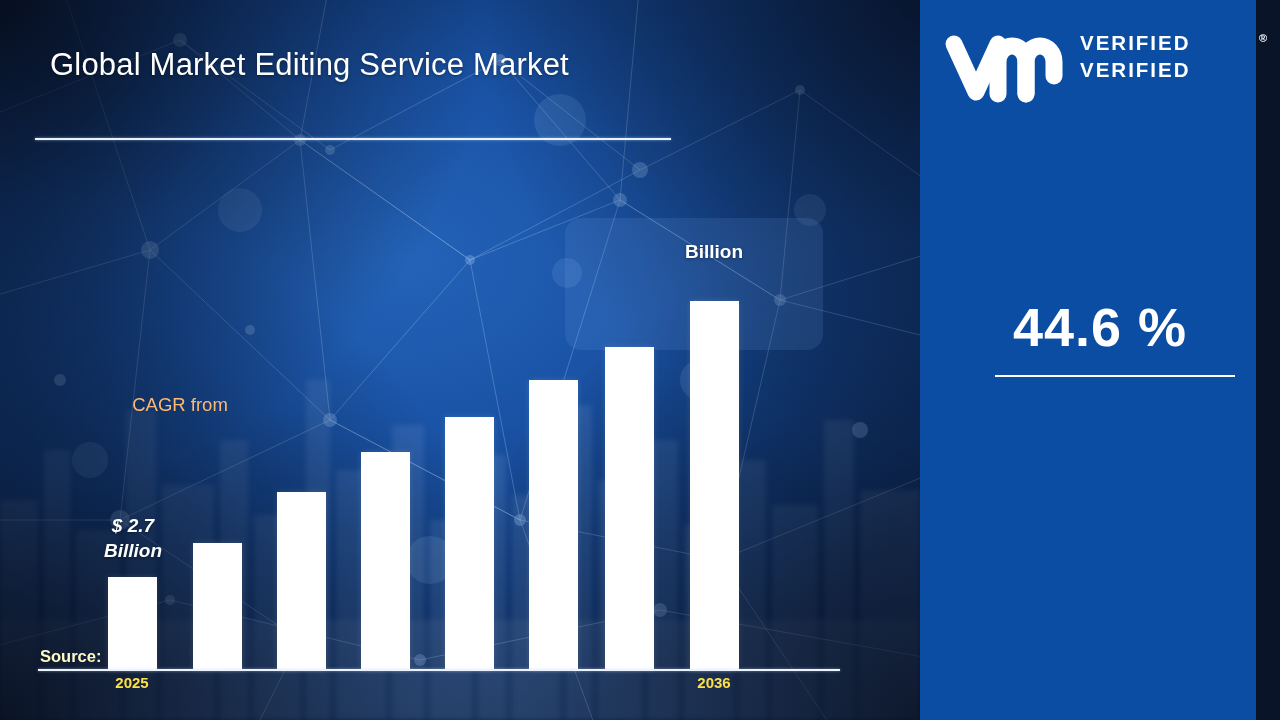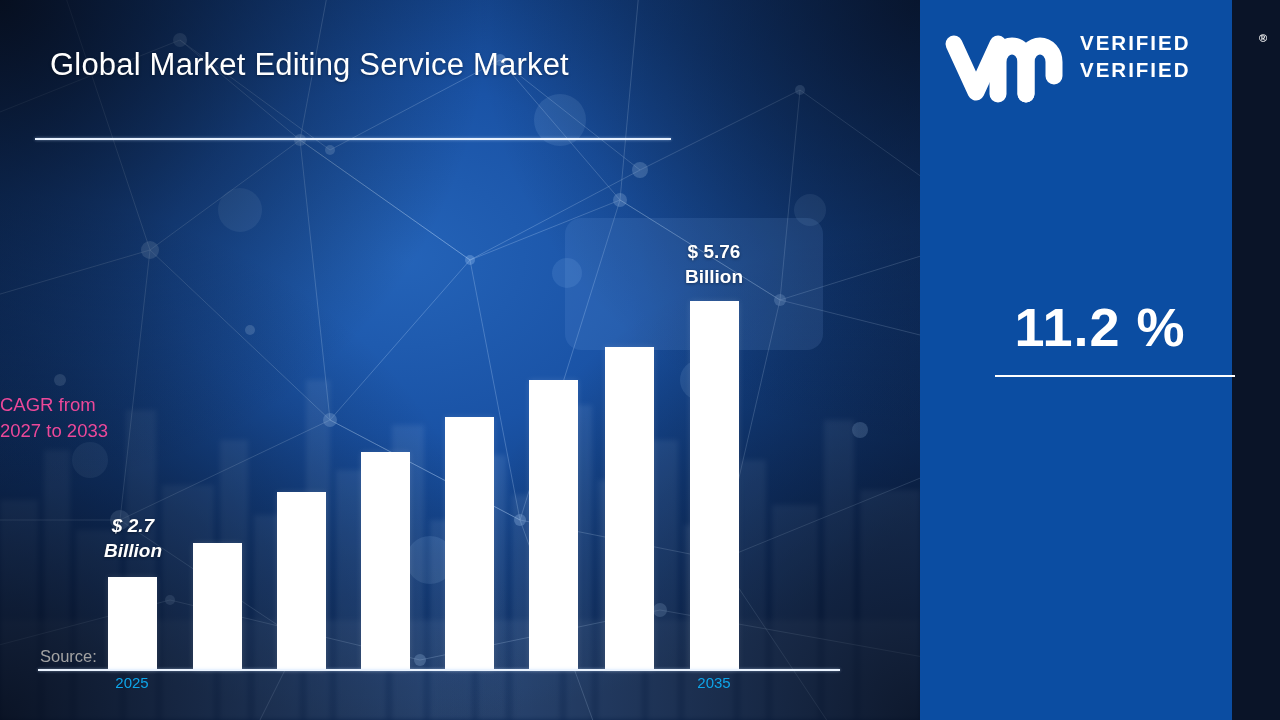--- a/index.html
+++ b/index.html
@@ -107,23 +107,23 @@
   #axis-line {
     position: absolute;
     left: 38px; top: 669px;
     width: 802px; height: 2px;
     background: #eaf3ff;
     box-shadow: 0 0 3px rgba(200,225,255,0.55);
   }
   .x-tick-label {
     position: absolute;
     top: 674px;
-    color: #0ea5e9;
+    color: #fde047;
     font-size: 15px;
-    font-weight: 400;
+    font-weight: 700;
     text-align: center;
     width: 90px;
   }
   .value-label {
     position: absolute;
     color: #ffffff;
     font-size: 19px;
     font-weight: 700;
     line-height: 1.32;
     text-align: center;
@@ -136,20 +136,21 @@
     position: absolute;
     left: 908px; top: 0;
     width: 12px; height: 720px;
     background: linear-gradient(90deg, #0a1a36 0%, #071customized 0%, #06102a 50%, #0a2250 100%);
   }
   #right-panel {
     position: absolute;
     left: 920px; top: 0;
     width: 312px; height: 720px;
     background: #0b4da2;
+    padding-left: 24px;
   }
 
   
   #logo-row {
     position: absolute;
     left: 22px; top: 26px;
     width: 320px; height: 86px;
   }
   #logo-mark {
     position: absolute;
@@ -188,34 +189,35 @@
   #cagr-rule {
     position: absolute;
     left: 995px; top: 375px;
     width: 240px; height: 2px;
     background: #ffffff;
   }
   #cagr-caption {
     position: absolute;
     left: 0; top: 392px;
     width: 360px;
-    color: #ec4899;
+    text-align: center;
+    color: #fdba74;
     font-size: 18.5px;
     font-weight: 400;
     line-height: 1.42;
   }
 
   
   #source-block {
     position: absolute;
     left: 40px; top: 645px;
     width: 320px;
-    color: #a3a3a3;
+    color: #fef9c3;
     font-size: 16.5px;
-    font-weight: 400;
+    font-weight: 700;
     line-height: 1.45;
   }
 </style>
 </head>
 <body>
 
 <div id="stage">
 
   <div id="left-panel">
 
@@ -308,29 +310,28 @@
     <div class="bar" style="left:277px; width:49px; top:492px; height:178px;"></div>
     <div class="bar" style="left:361px; width:49px; top:452px; height:218px;"></div>
     <div class="bar" style="left:445px; width:49px; top:417px; height:253px;"></div>
     <div class="bar" style="left:529px; width:49px; top:380px; height:290px;"></div>
     <div class="bar" style="left:605px; width:49px; top:347px; height:323px;"></div>
     <div class="bar" style="left:690px; width:49px; top:301px; height:369px;"></div>
 
     <div id="axis-line"></div>
 
     <div class="x-tick-label" style="left:87px;">2025</div>
-    <div class="x-tick-label" style="left:669px;">2035</div>
+    <div class="x-tick-label" style="left:669px;">2036</div>
 
     <div class="value-label" style="left:58px; top:513px;font-style:italic;">
       <div>$ 2.7</div>
       <div>Billion</div>
     </div>
 
     <div class="value-label" style="left:639px; top:239px;">
-      <div>$ 5.76</div>
       <div>Billion</div>
     </div>
   </div>
 
   <div id="divider"></div>
 
   <div id="right-panel">
 
     <div id="logo-row">
       <svg id="logo-mark" viewBox="0 0 128 72">
@@ -340,27 +341,26 @@
           <path d="M 84 62 L 84 30 A 14 16 0 0 1 112 30 L 112 44"></path>
         </g>
       </svg>
       <div id="logo-text">
         <div>VERIFIED</div>
         <div>VERIFIED</div>
       </div>
       <div id="logo-reg">®</div>
     </div>
 
-    <div id="cagr-value">11.2 %</div>
+    <div id="cagr-value">44.6 %</div>
   </div>
 
   <div id="cagr-rule"></div>
 
   <div id="cagr-caption">
     <div>CAGR from</div>
-    <div>2027 to 2033</div>
   </div>
 
   <div id="source-block">
     <div>Source:</div>
   </div>
 
 </div>
 
 </body></html>

